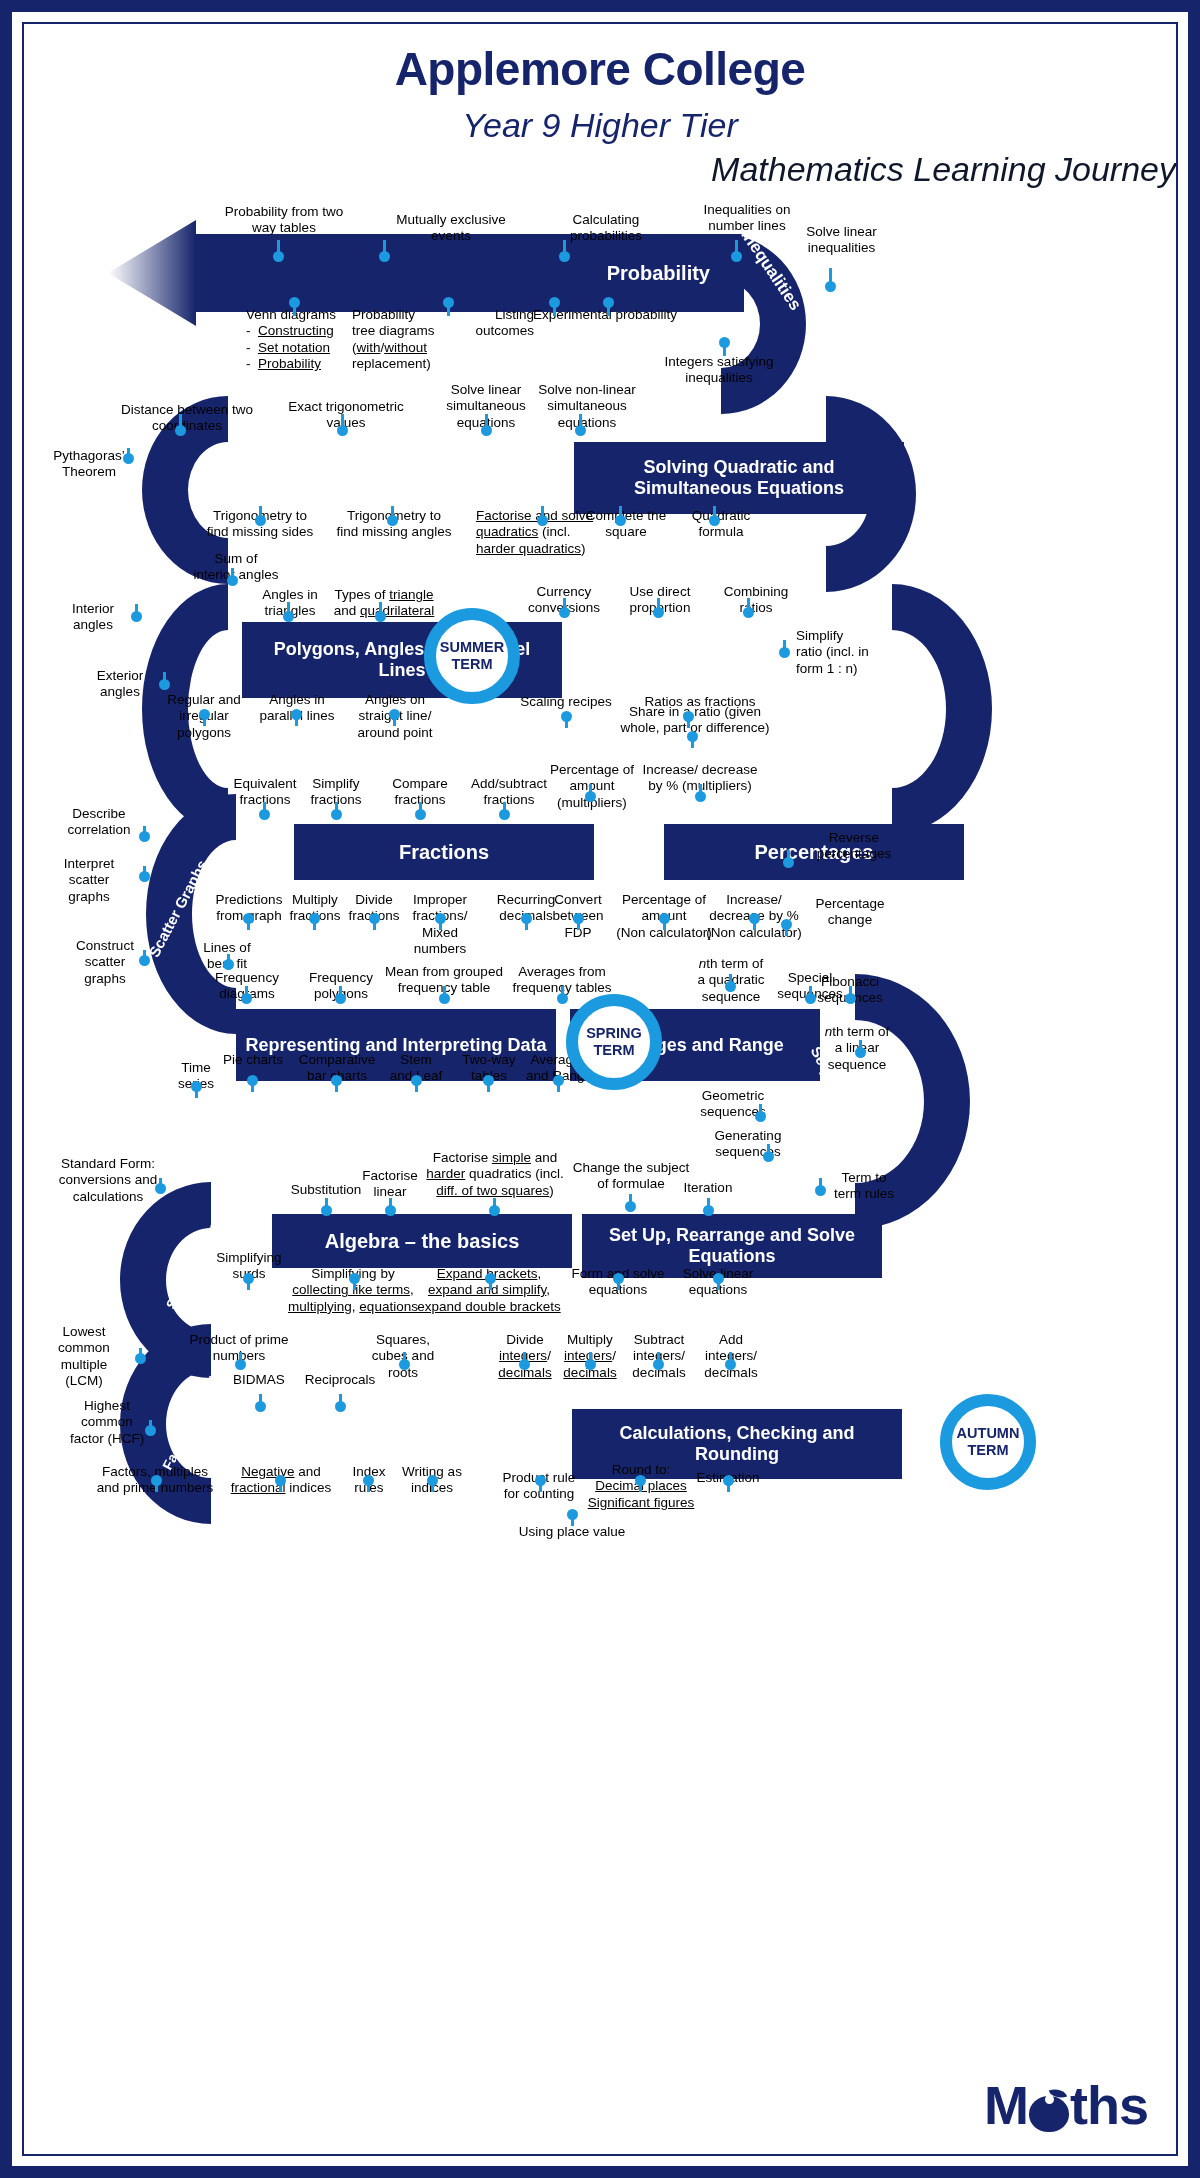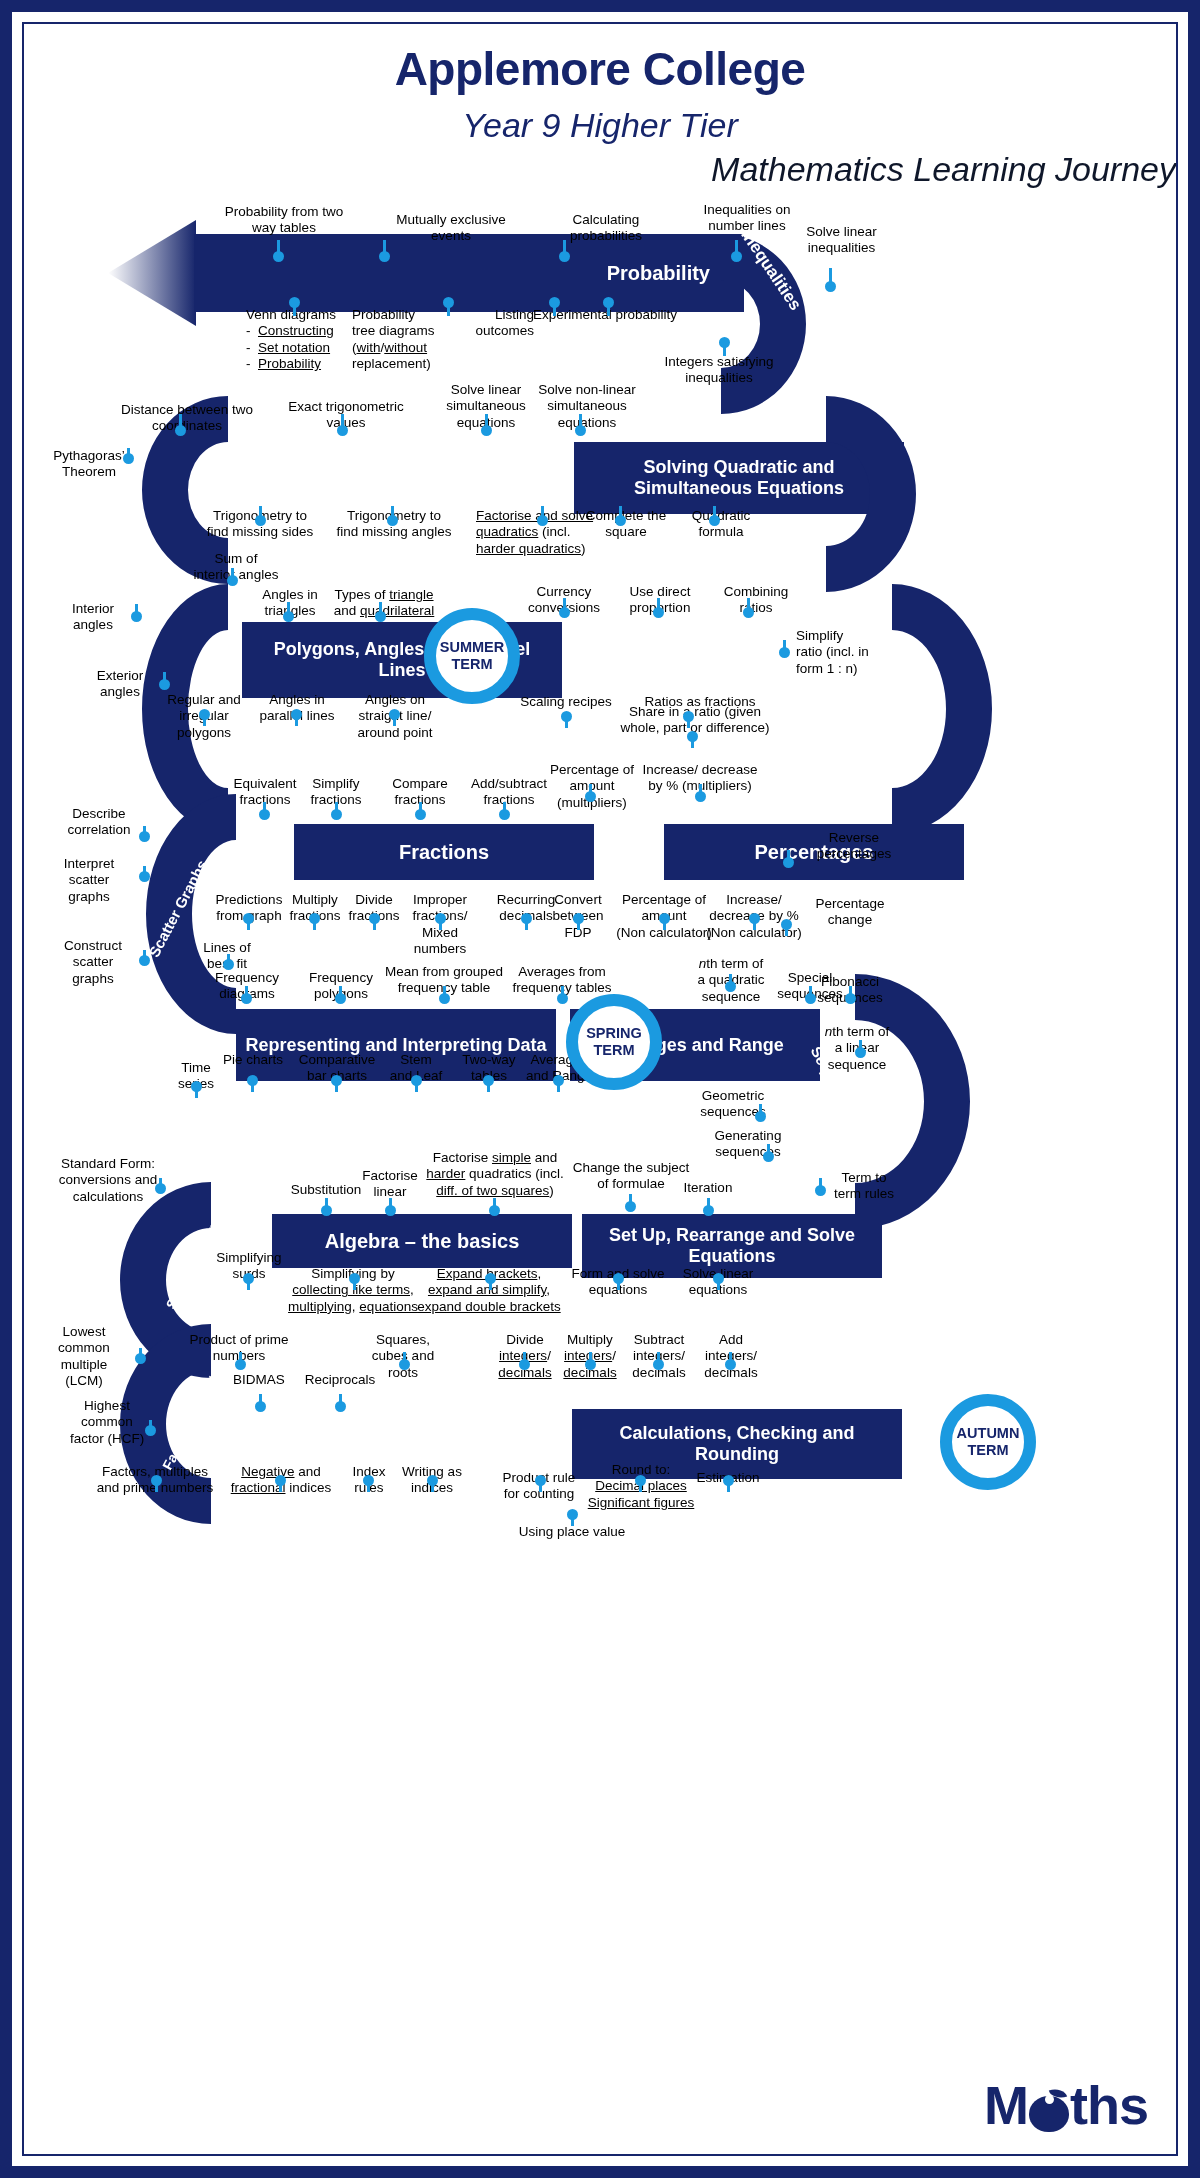--- a/index.html
+++ b/index.html
@@ -225,21 +225,21 @@
         <div class="lbl c" style="left: 614px; top: 670px; width: 124px;">Ratios as fractions</div>
         <div class="lbl c" style="left: 588px; top: 680px; width: 166px;">Share in a ratio (given<br>whole, part or difference)</div>
         <div class="lbl c" style="left: 192px; top: 752px; width: 98px;">Equivalent<br>fractions</div>
         <div class="lbl c" style="left: 268px; top: 752px; width: 88px;">Simplify<br>fractions</div>
         <div class="lbl c" style="left: 352px; top: 752px; width: 88px;">Compare<br>fractions</div>
         <div class="lbl c" style="left: 432px; top: 752px; width: 106px;">Add/subtract<br>fractions</div>
         <div class="lbl c" style="left: 514px; top: 738px; width: 108px;">Percentage of<br>amount<br>(multipliers)</div>
         <div class="lbl c" style="left: 608px; top: 738px; width: 136px;">Increase/ decrease<br>by % (multipliers)</div>
         <div class="lbl c" style="left: 28px; top: 782px; width: 94px;">Describe<br>correlation</div>
         <div class="lbl c" style="left: 22px; top: 832px; width: 86px;">Interpret<br>scatter<br>graphs</div>
-        <div class="lbl c" style="left: 26px; top: 914px; width: 86px;">Construct<br>scatter<br>graphs</div>
+        <div class="lbl c" style="left: 38px; top: 914px; width: 86px;">Construct<br>scatter<br>graphs</div>
         <div class="lbl c" style="left: 782px; top: 806px; width: 96px;">Reverse<br>percentages</div>
         <div class="lbl c" style="left: 176px; top: 868px; width: 98px;">Predictions<br>from graph</div>
         <div class="lbl c" style="left: 252px; top: 868px; width: 78px;">Multiply<br>fractions</div>
         <div class="lbl c" style="left: 312px; top: 868px; width: 76px;">Divide<br>fractions</div>
         <div class="lbl c" style="left: 374px; top: 868px; width: 84px;">Improper<br>fractions/<br>Mixed<br>numbers</div>
         <div class="lbl c" style="left: 458px; top: 868px; width: 88px;">Recurring<br>decimals</div>
         <div class="lbl c" style="left: 510px; top: 868px; width: 88px;">Convert<br>between<br>FDP</div>
         <div class="lbl c" style="left: 588px; top: 868px; width: 104px;">Percentage of<br>amount<br>(Non calculator)</div>
         <div class="lbl c" style="left: 674px; top: 868px; width: 112px;">Increase/<br>decrease by %<br>(Non calculator)</div>
         <div class="lbl c" style="left: 780px; top: 872px; width: 92px;">Percentage<br>change</div>

